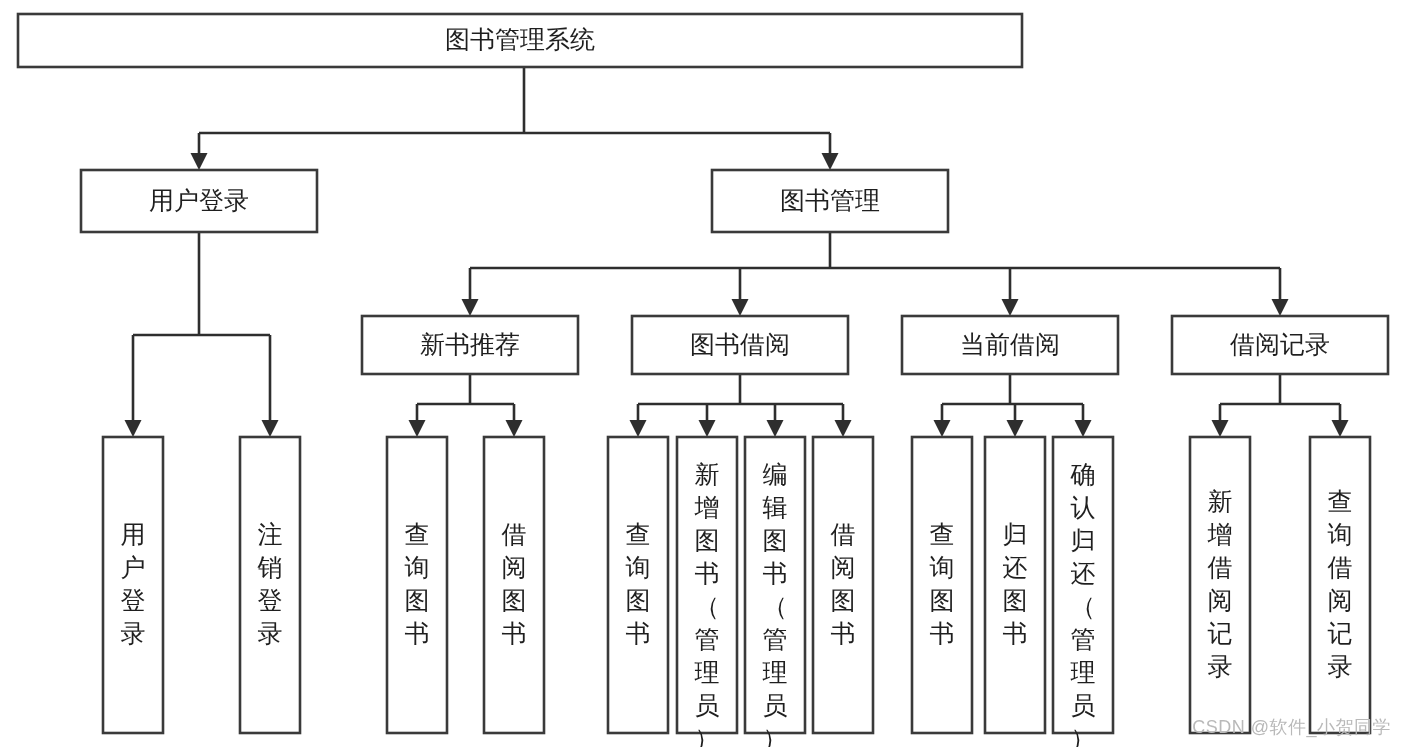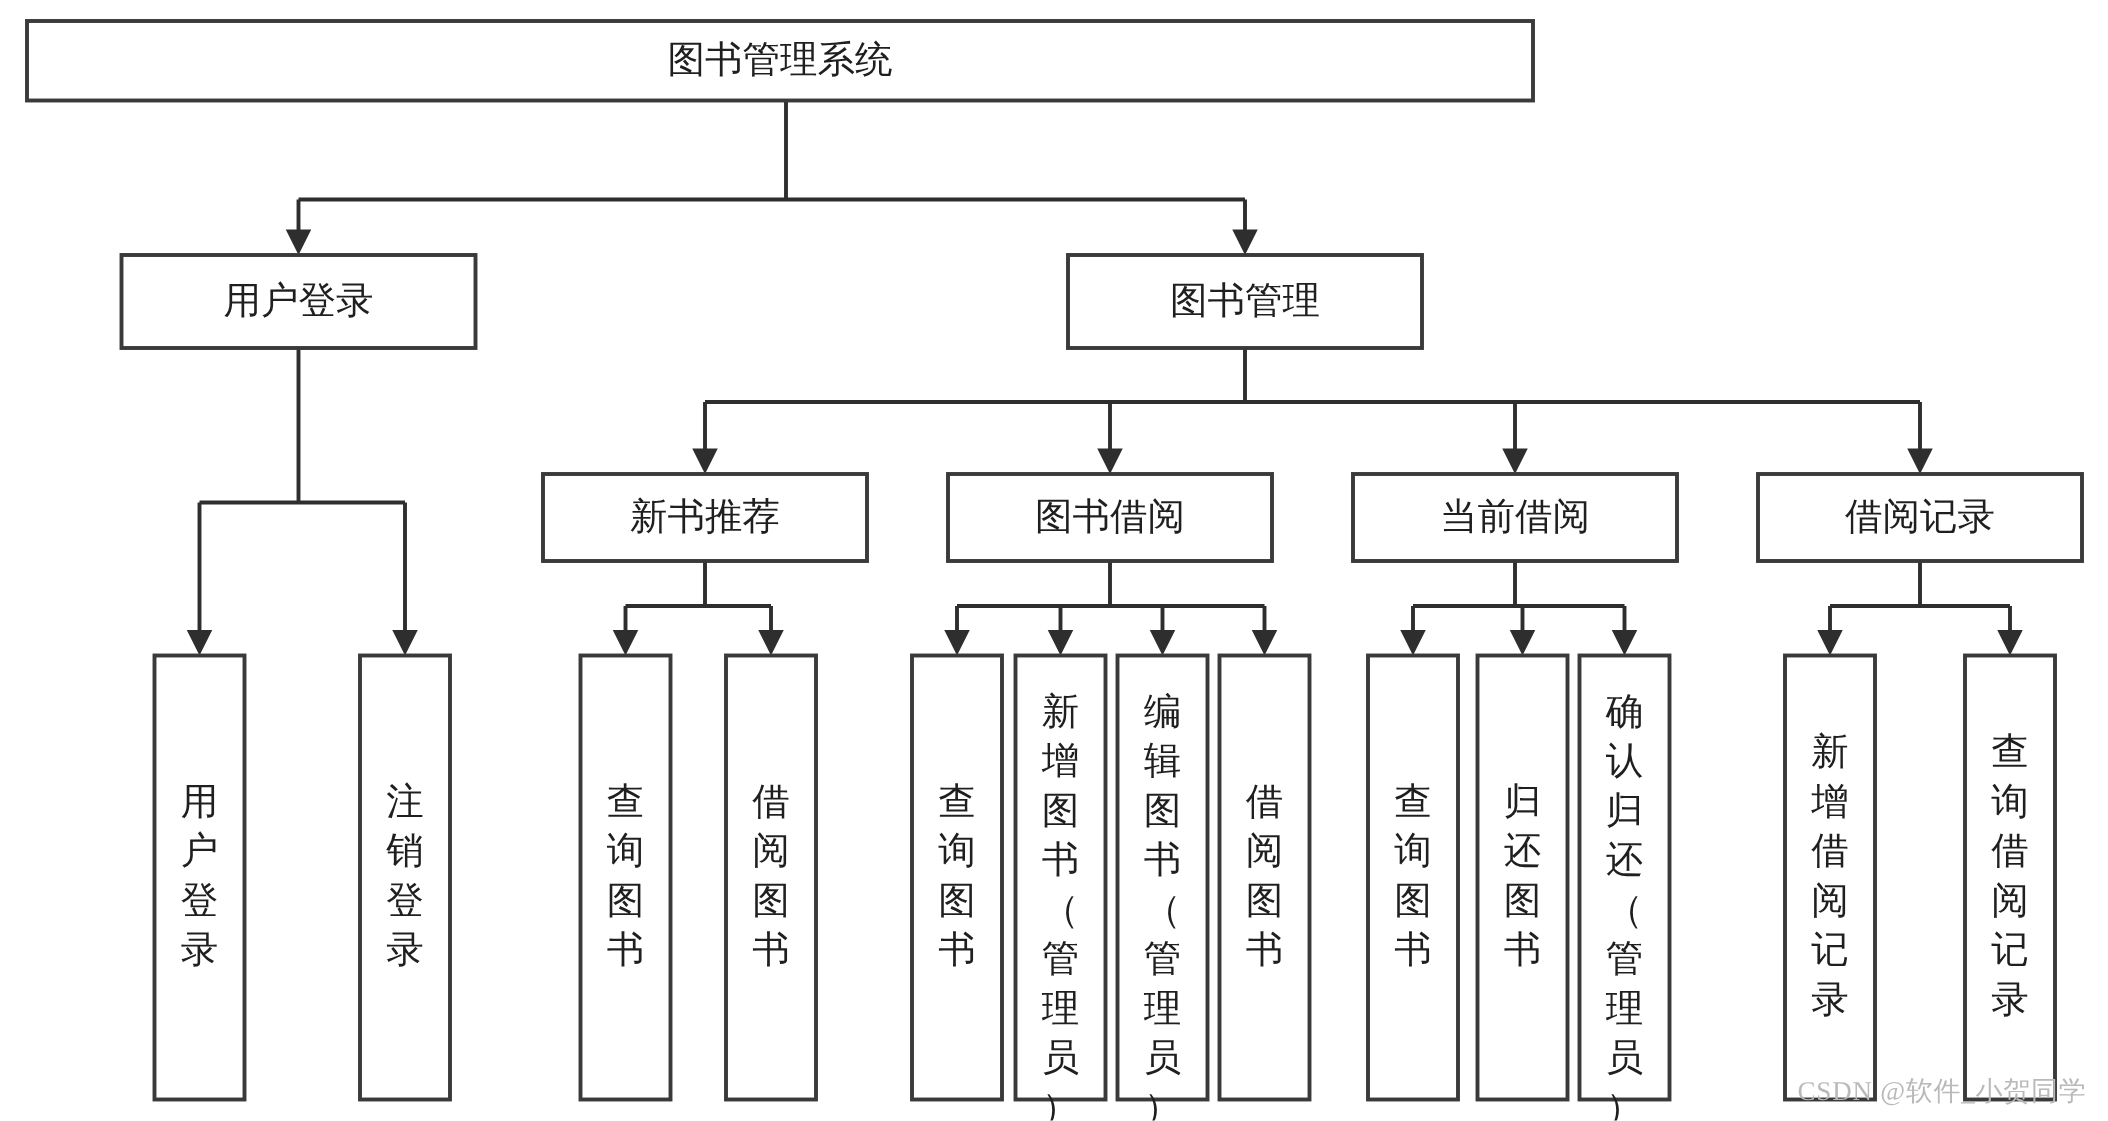--- a/index.html
+++ b/index.html
@@ -55,21 +55,21 @@
     font-family: "Liberation Sans", "DejaVu Sans", sans-serif;
     font-size: 25px;
     fill: #1f1f1f;
     text-anchor: middle;
     dominant-baseline: middle;
   }
   .watermark {
     position: absolute;
     right: 14px;
     bottom: 8px;
-    font-family: Liberation Serif, serif;
+    font-family: Liberation Sans, sans-serif;
     font-size: 18px;
     color: #b9b9b9;
     letter-spacing: 0.5px;
     user-select: none;
     pointer-events: none;
   }
 </style>
 </head>
 <body>
 

